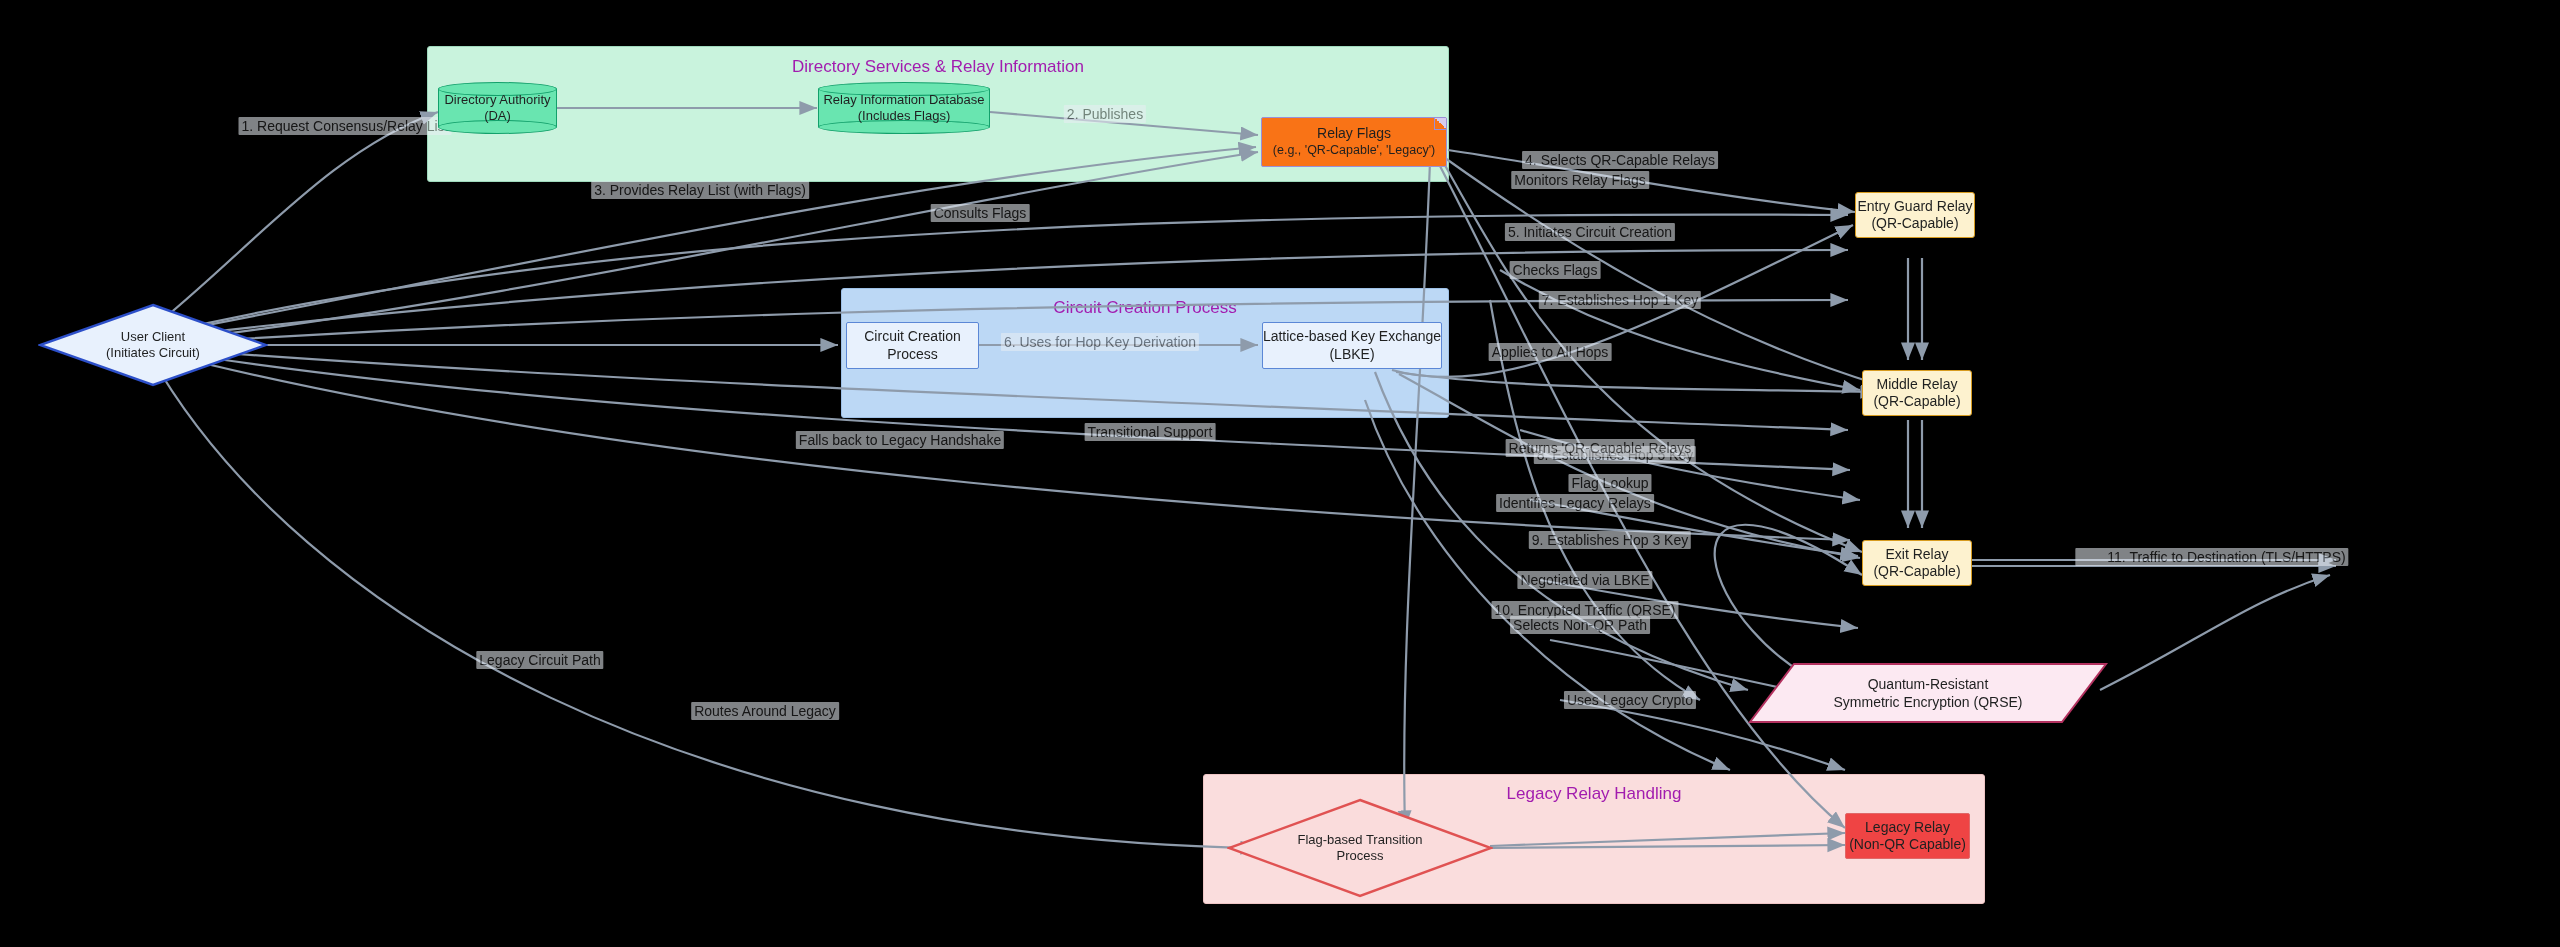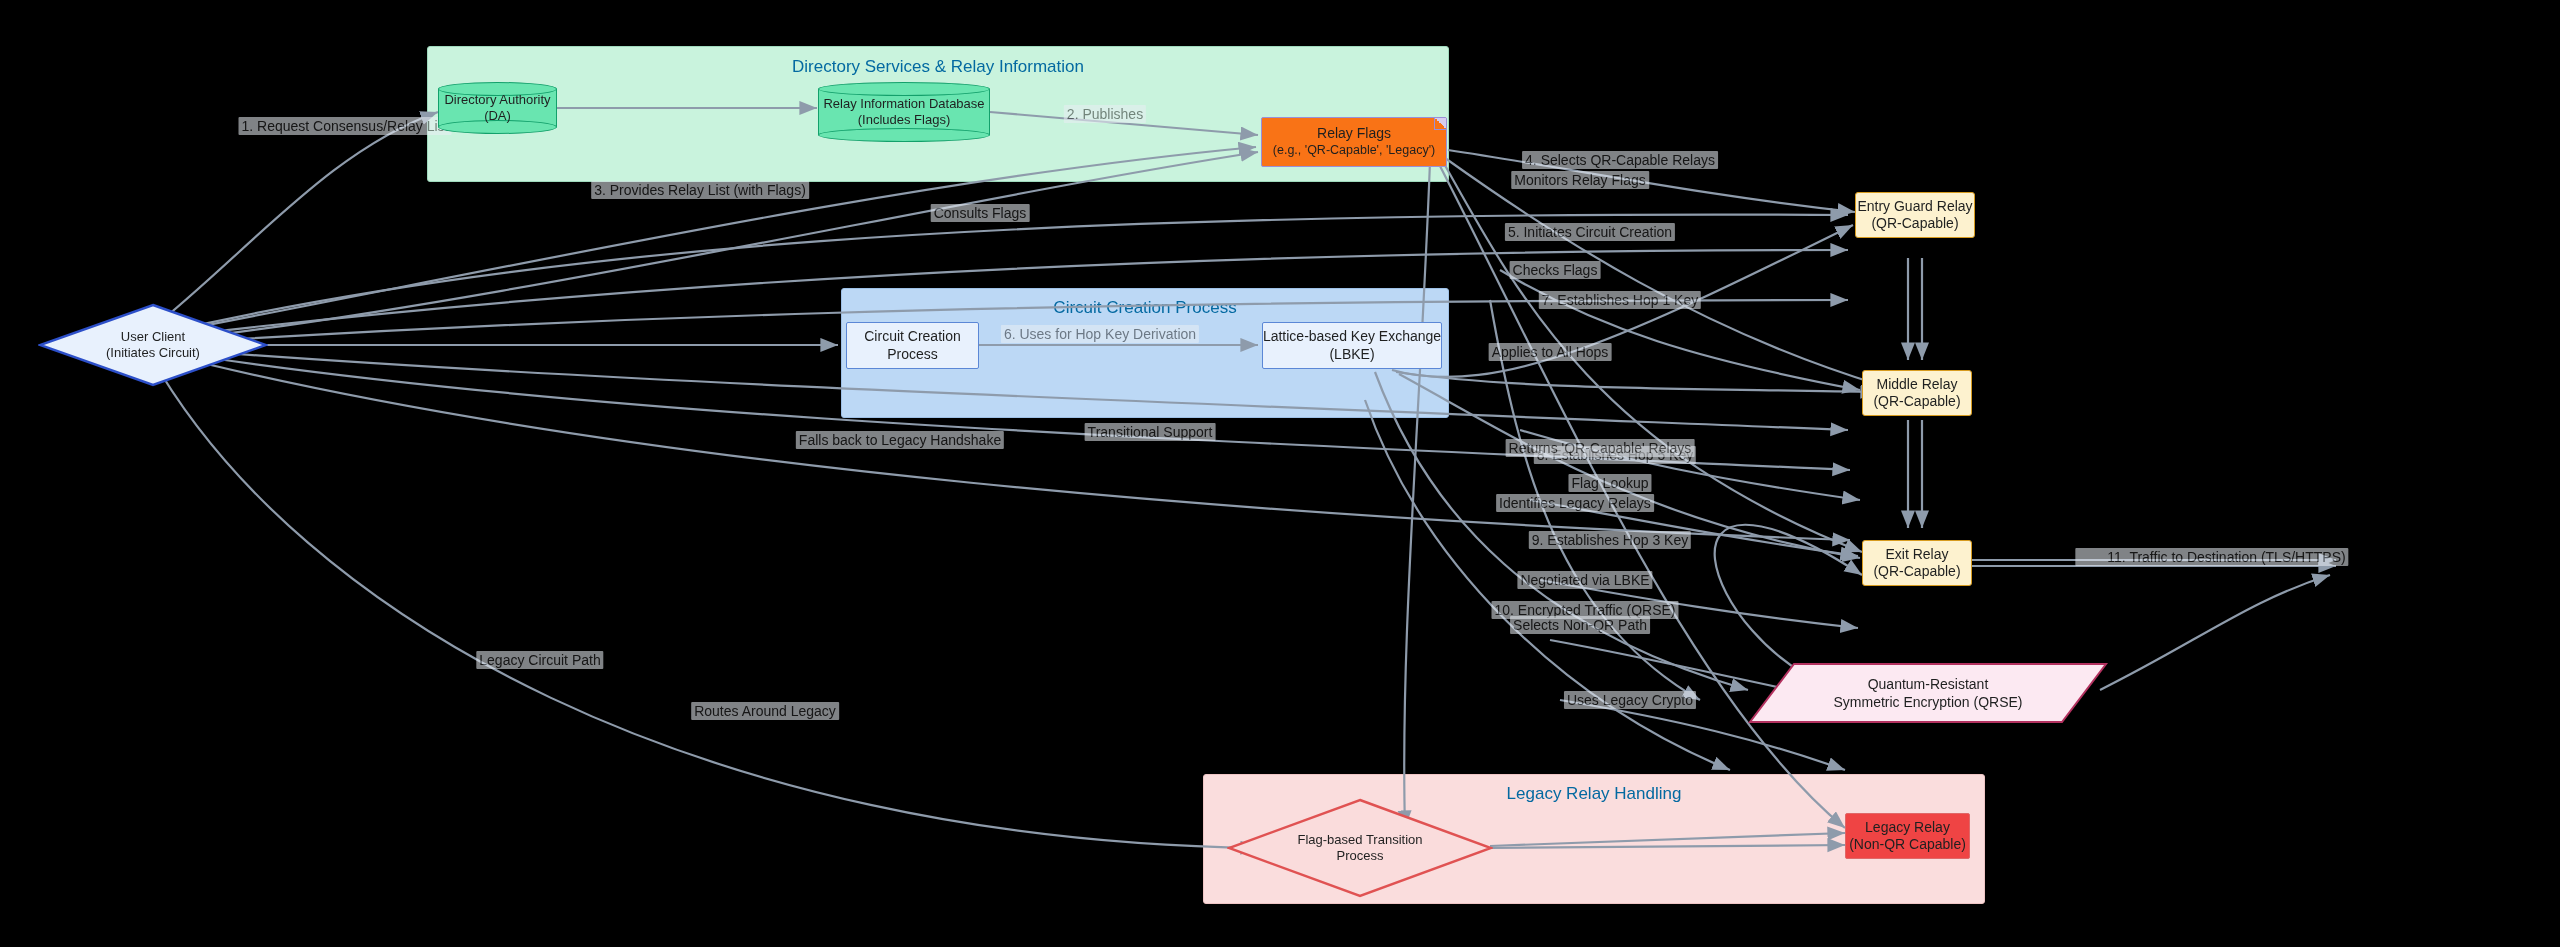--- a/index.html
+++ b/index.html
@@ -7,21 +7,21 @@
   body{
     width:2560px;height:947px;overflow:hidden;position:relative;
     font-family:"Liberation Sans","DejaVu Sans",sans-serif;
     color:#1f2020;
   }
   #canvas{position:absolute;left:0;top:0;width:2560px;height:947px;}
   svg#wires{position:absolute;left:0;top:0;width:2560px;height:947px;overflow:visible;}
 
   
   .subgraph{position:absolute;box-sizing:border-box;border:1px solid #b9c6d2;border-radius:3px;}
-  .sg-title{position:absolute;left:0;right:0;text-align:center;font-size:17px;color:#0369a1;}
+  .sg-title{position:absolute;left:0;right:0;text-align:center;font-size:17px;color:#a21caf;}
 
   .sg-dir{background:#c9f3dd;border-color:#9fd9bd;}
   .sg-circ{background:#bcd8f5;border-color:#9ec0e6;}
   .sg-leg{background:#fadddd;border-color:#eec4c4;}
 
   
   .node{position:absolute;box-sizing:border-box;display:flex;align-items:center;
         justify-content:center;text-align:center;line-height:1.25;font-size:14px;}
   .node .lbl{white-space:nowrap;}
 
@@ -152,21 +152,21 @@
       <path d="M158,338 C560,290 1100,250 1848,250"></path>
       <path d="M158,334 C520,250 1000,210 1848,215"></path>
     </g>
   </svg>
 
   <div class="elabel" style="left:345px;top:126px;">1. Request Consensus/Relay List</div>
   <div class="elabel" style="left:1105px;top:114px;">2. Publishes</div>
   <div class="elabel" style="left:700px;top:190px;">3. Provides Relay List (with Flags)</div>
   <div class="elabel" style="left:1620px;top:160px;">4. Selects QR-Capable Relays</div>
   <div class="elabel" style="left:1590px;top:232px;">5. Initiates Circuit Creation</div>
-  <div class="elabel" style="left:1100px;top:334px;text-align:right;">6. Uses for Hop Key Derivation</div>
+  <div class="elabel" style="left:1100px;top:342px;text-align:right;">6. Uses for Hop Key Derivation</div>
   <div class="elabel" style="left:1620px;top:300px;">7. Establishes Hop 1 Key</div>
   <div class="elabel" style="left:1615px;top:455px;">8. Establishes Hop 5 Key</div>
   <div class="elabel" style="left:1610px;top:540px;">9. Establishes Hop 3 Key</div>
   <div class="elabel" style="left:1585px;top:610px;">10. Encrypted Traffic (QRSE)</div>
   <div class="elabel" style="left:2212px;top:557px;padding-left:32px;">11. Traffic to Destination (TLS/HTTPS)</div>
   <div class="elabel" style="left:1555px;top:270px;">Checks Flags</div>
   <div class="elabel" style="left:1600px;top:448px;">Returns 'QR-Capable' Relays</div>
   <div class="elabel" style="left:1575px;top:503px;">Identifies Legacy Relays</div>
   <div class="elabel" style="left:900px;top:440px;">Falls back to Legacy Handshake</div>
   <div class="elabel" style="left:1630px;top:700px;">Uses Legacy Crypto</div>
@@ -193,21 +193,21 @@
   <div class="cyl" style="left:438px;top:82px;width:119px;height:52px;">
     <div class="body"></div>
     <div class="bot"></div>
     <div class="top"></div>
     <div class="txt">
       <div>Directory Authority</div>
       <div>(DA)</div>
     </div>
   </div>
 
-  <div class="cyl" style="left:818px;top:82px;width:172px;height:60px;">
+  <div class="cyl" style="left:818px;top:82px;width:172px;height:52px;">
     <div class="body"></div>
     <div class="bot"></div>
     <div class="top"></div>
     <div class="txt">
       <div>Relay Information Database</div>
       <div>(Includes Flags)</div>
     </div>
   </div>
 
   <div class="note node" style="left:1261px;top:117px;width:186px;height:50px;">

